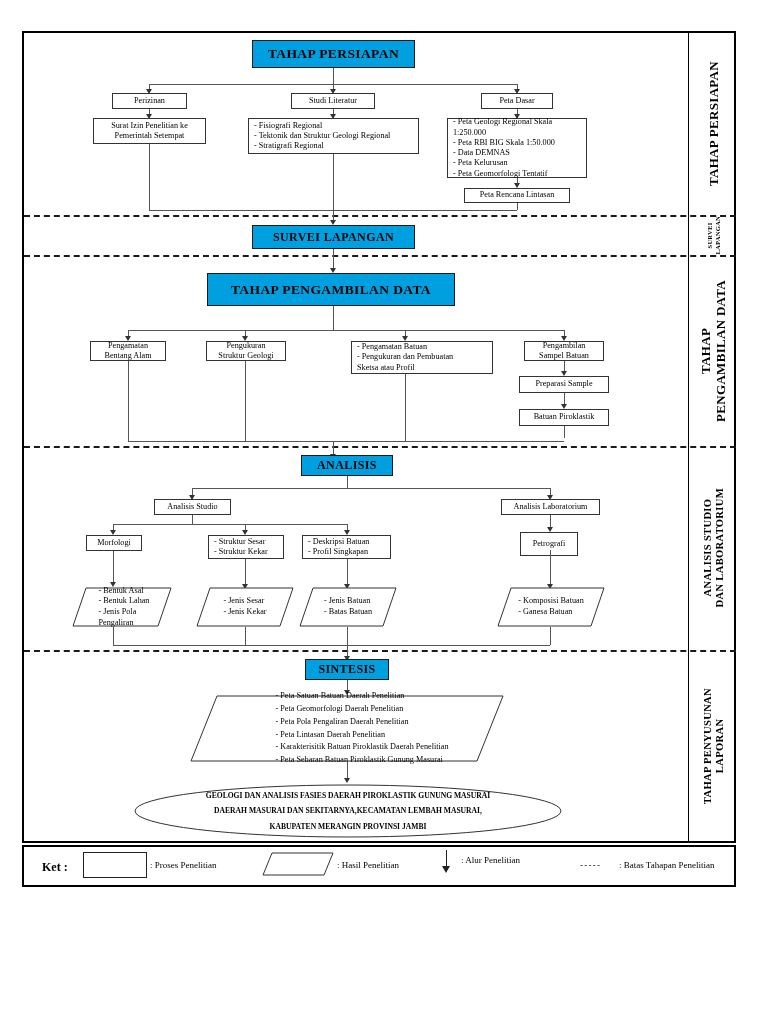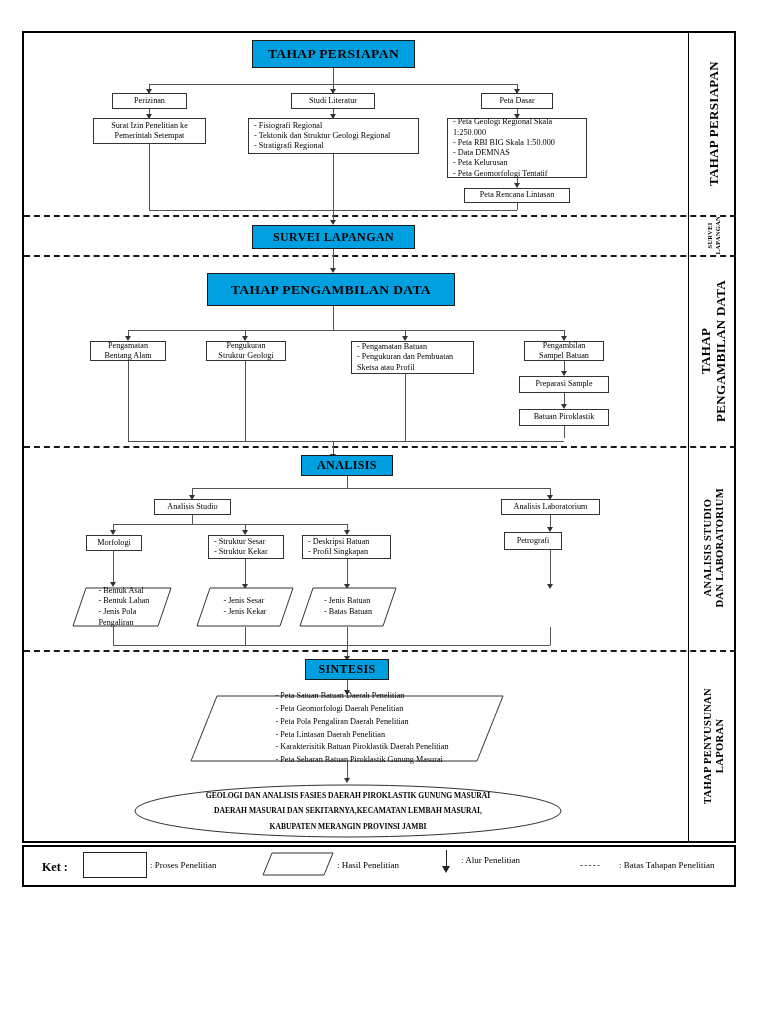--- a/index.html
+++ b/index.html
@@ -165,21 +165,21 @@
   <div class="arw" style="left:402px;top:336px;"></div>
   <div class="v" style="left:564px;top:330px;height:7px;"></div>
   <div class="arw" style="left:561px;top:336px;"></div>
 
   <div class="node" style="left:90px;top:341px;width:76px;height:20px;white-space:pre-line;">
     <div class="inner">Pengamatan
 Bentang Alam</div></div>
   <div class="node" style="left:206px;top:341px;width:80px;height:20px;white-space:pre-line;">
     <div class="inner">Pengukuran
 Struktur Geologi</div></div>
-  <div class="node lft" style="left:351px;top:341px;width:123px;height:33px;white-space:pre-line;padding-left:5px;">
+  <div class="node lft" style="left:351px;top:341px;width:142px;height:33px;white-space:pre-line;padding-left:5px;">
     <div class="inner">- Pengamatan Batuan
 - Pengukuran dan Pembuatan
   Sketsa atau Profil</div></div>
   <div class="node" style="left:524px;top:341px;width:80px;height:20px;white-space:pre-line;">
     <div class="inner">Pengambilan
 Sampel Batuan</div></div>
 
   <div class="v" style="left:564px;top:361px;height:12px;"></div>
   <div class="arw" style="left:561px;top:371px;"></div>
   <div class="node" style="left:519px;top:376px;width:90px;height:17px;">
@@ -231,21 +231,21 @@
     </div>
   <div class="node lft" style="left:208px;top:535px;width:76px;height:24px;white-space:pre-line;padding-left:5px;">
     <div class="inner">- Struktur Sesar
 - Struktur Kekar</div></div>
   <div class="node lft" style="left:302px;top:535px;width:89px;height:24px;white-space:pre-line;padding-left:5px;">
     <div class="inner">- Deskripsi Batuan
 - Profil Singkapan</div></div>
 
   <div class="v" style="left:550px;top:515px;height:14px;"></div>
   <div class="arw" style="left:547px;top:527px;"></div>
-  <div class="node" style="left:504px;top:532px;width:58px;height:18px;">
+  <div class="node" style="left:520px;top:532px;width:58px;height:24px;">
     <div class="inner">Petrografi</div>
     </div>
 
   <div class="v" style="left:113px;top:551px;height:33px;"></div>
   <div class="arw" style="left:110px;top:582px;"></div>
   <div class="v" style="left:245px;top:559px;height:27px;"></div>
   <div class="arw" style="left:242px;top:584px;"></div>
   <div class="v" style="left:347px;top:559px;height:27px;"></div>
   <div class="arw" style="left:344px;top:584px;"></div>
   <div class="v" style="left:550px;top:550px;height:36px;"></div>
@@ -276,20 +276,29 @@
   <div class="para" style="left:299px;top:587px;width:98px;height:40px;">
     <svg viewBox="0 0 98 40" preserveAspectRatio="none">
       <polygon points="14,1 97,1 84,39 1,39" fill="#fff" stroke="#333" stroke-width="1"></polygon>
       </svg>
     <div class="ptxt">
         <div class="in" style="white-space:pre-line;">- Jenis Batuan
 - Batas Batuan</div>
       </div>
   </div>
 
+  <div class="para" style="left:497px;top:587px;width:108px;height:40px;">
+    <svg viewBox="0 0 108 40" preserveAspectRatio="none">
+      <polygon points="14,1 107,1 94,39 1,39" fill="#fff" stroke="#333" stroke-width="1"></polygon>
+      </svg>
+    <div class="ptxt">
+        <div class="in" style="white-space:pre-line;">- Komposisi Batuan
+- Ganesa Batuan</div>
+      </div>
+  </div>
 
   <div class="v" style="left:113px;top:627px;height:18px;"></div>
   <div class="v" style="left:245px;top:627px;height:18px;"></div>
   <div class="v" style="left:347px;top:627px;height:18px;"></div>
   <div class="v" style="left:550px;top:627px;height:18px;"></div>
   <div class="h" style="left:113px;top:645px;width:437px;"></div>
   <div class="v" style="left:347px;top:645px;height:13px;"></div>
   <div class="arw" style="left:344px;top:656px;"></div>
 
   <div class="blue sm" style="left:305px;top:659px;width:84px;height:21px;">SINTESIS</div>

